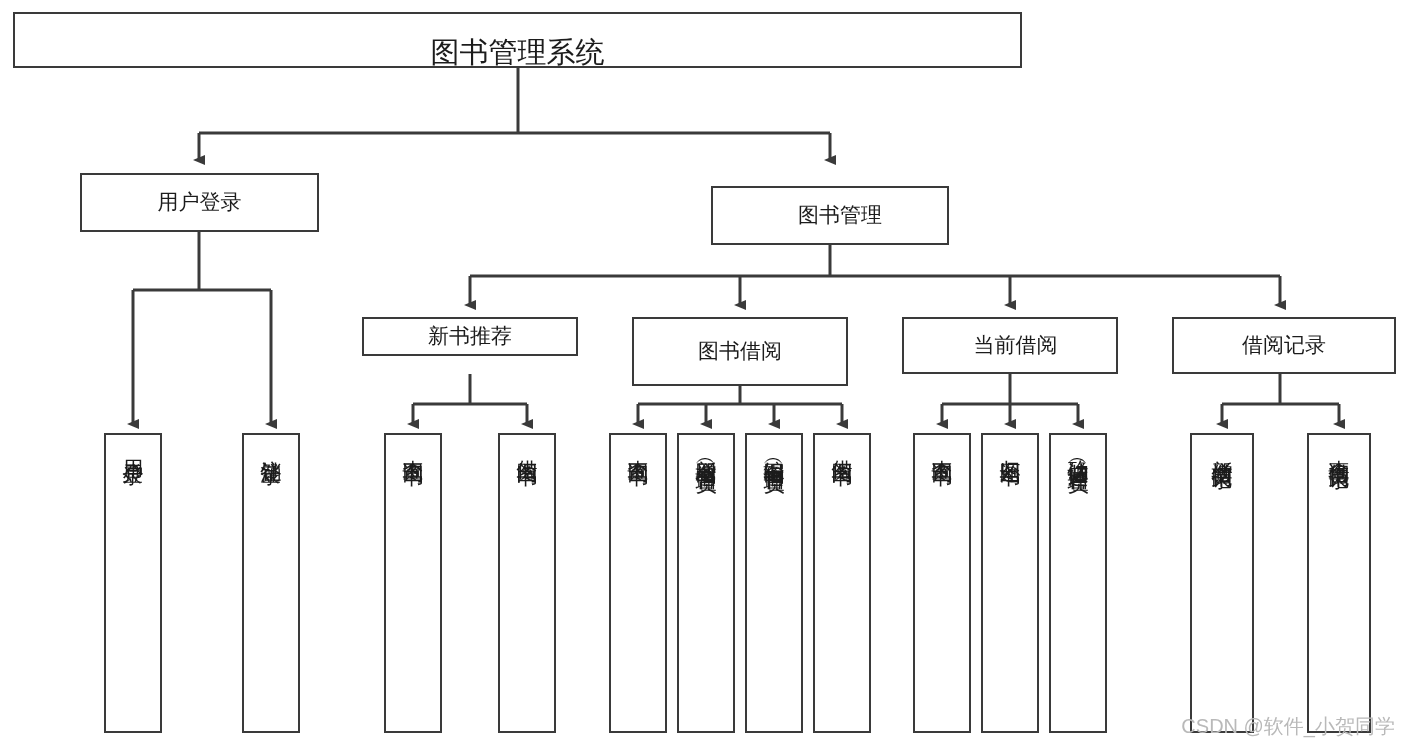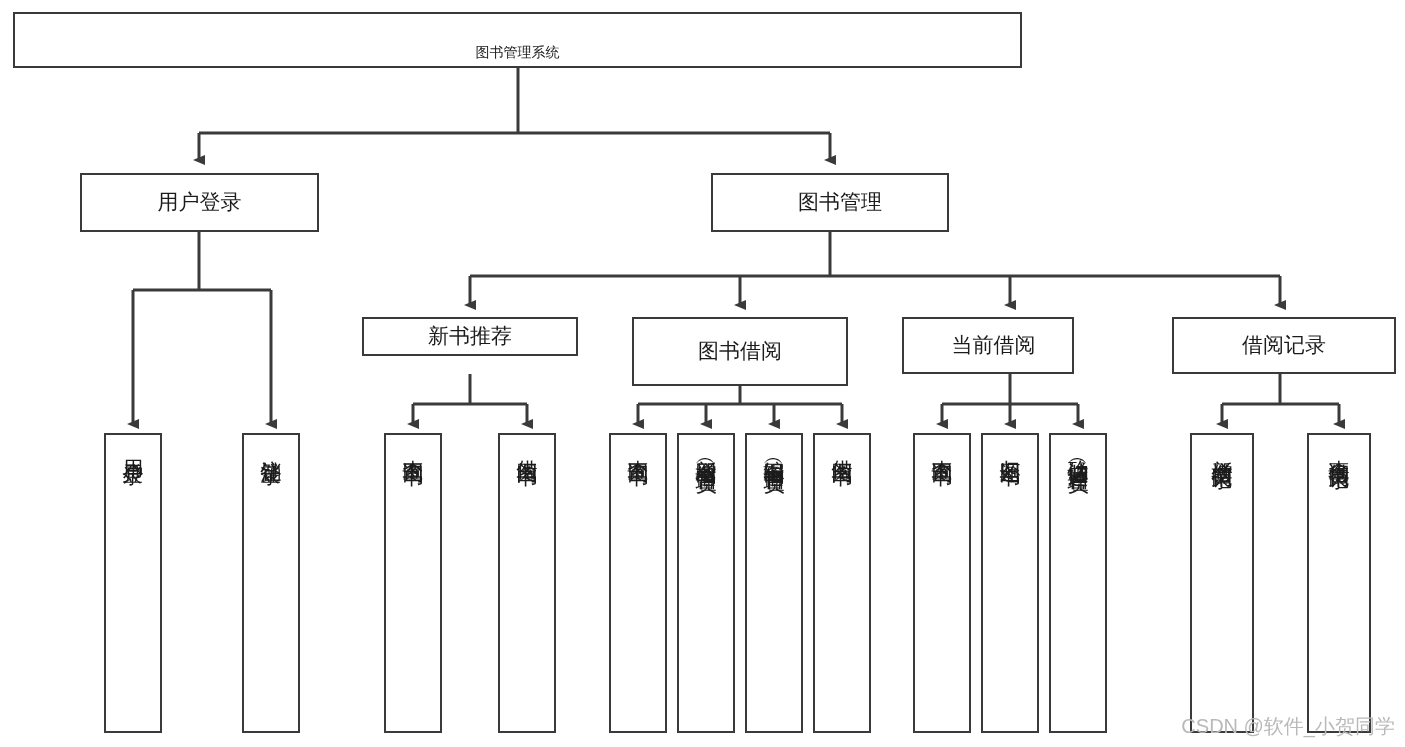--- a/index.html
+++ b/index.html
@@ -33,21 +33,21 @@
     align-items: center;
     justify-content: center;
     z-index: 2;
   }
   .node .label {
     color: #1c1c1c;
     text-align: center;
     line-height: 1.18;
     white-space: nowrap;
   }
-  .node.root .label { font-size: 14px; margin-top: 24px; }
+  .node.root .label { font-size: 29px; margin-top: 24px; }
   .node.level2 .label { font-size: 21px; }
   .node.level3 .label { font-size: 21px; }
   .node.leaf {
     align-items: flex-start;
     padding-top: 8px;
   }
   .node.leaf .label {
     font-size: 21px;
     writing-mode: vertical-rl;
     text-orientation: upright;
@@ -120,31 +120,31 @@
     </g>
   </svg>
 
   <div class="node root" style="left:13px; top:12px; width:1009px; height:56px;">
     <span class="label">图书管理系统</span>
   </div>
 
   <div class="node level2" style="left:80px; top:173px; width:239px; height:59px;">
     <span class="label">用户登录</span>
   </div>
-  <div class="node level2" style="left:711px; top:173px; width:238px; height:59px;padding-left:20px;">
+  <div class="node level2" style="left:711px; top:186px; width:238px; height:59px;padding-left:20px;">
     <span class="label">图书管理</span>
   </div>
 
   <div class="node level3" style="left:362px; top:317px; width:216px; height:39px;">
     <span class="label">新书推荐</span>
   </div>
   <div class="node level3" style="left:632px; top:317px; width:216px; height:69px;">
     <span class="label">图书借阅</span>
   </div>
-  <div class="node level3" style="left:902px; top:317px; width:172px; height:57px;padding-left:11px;">
+  <div class="node level3" style="left:902px; top:317px; width:216px; height:57px;padding-left:11px;">
     <span class="label">当前借阅</span>
   </div>
   <div class="node level3" style="left:1172px; top:317px; width:224px; height:57px;">
     <span class="label">借阅记录</span>
   </div>
 
   <div class="node leaf" style="left:104px; top:433px; width:58px; height:300px;">
     <span class="label">用户登录</span>
   </div>
   <div class="node leaf" style="left:242px; top:433px; width:58px; height:300px;">

